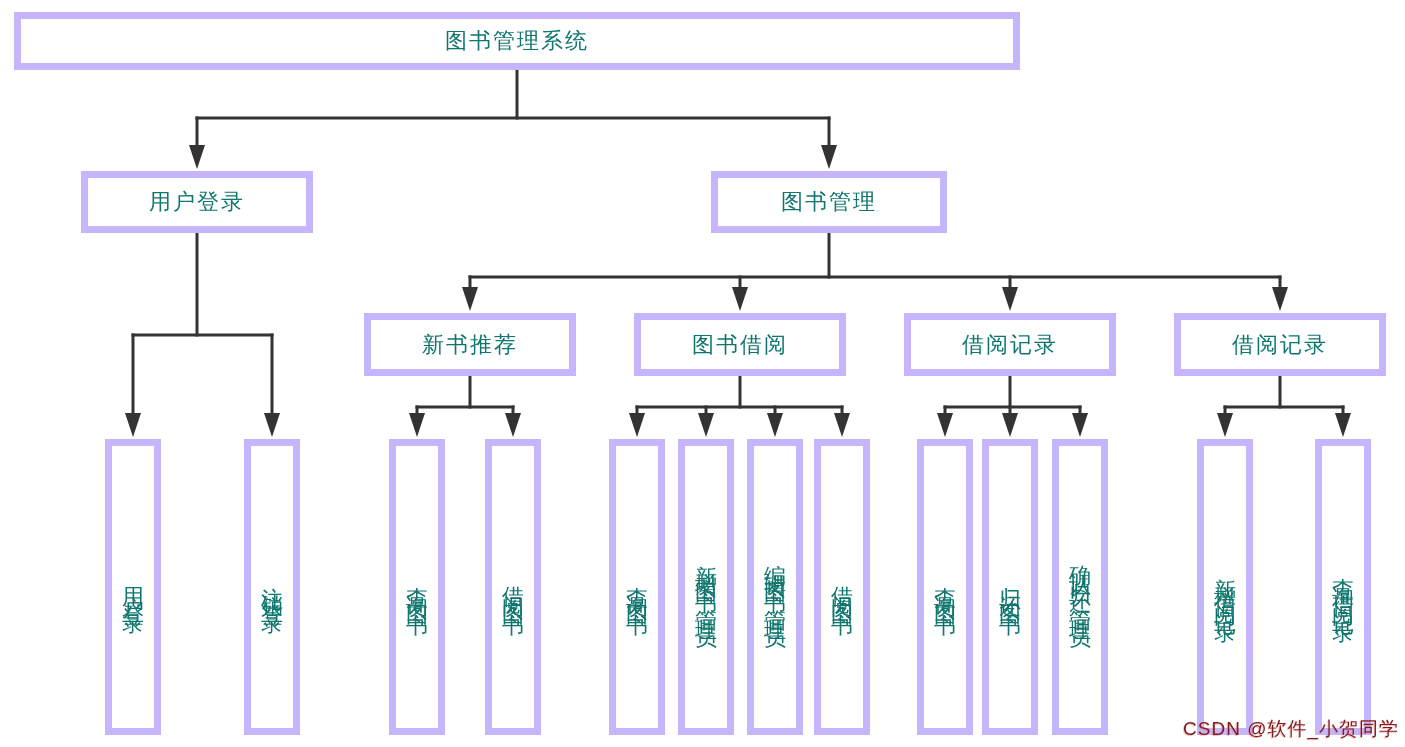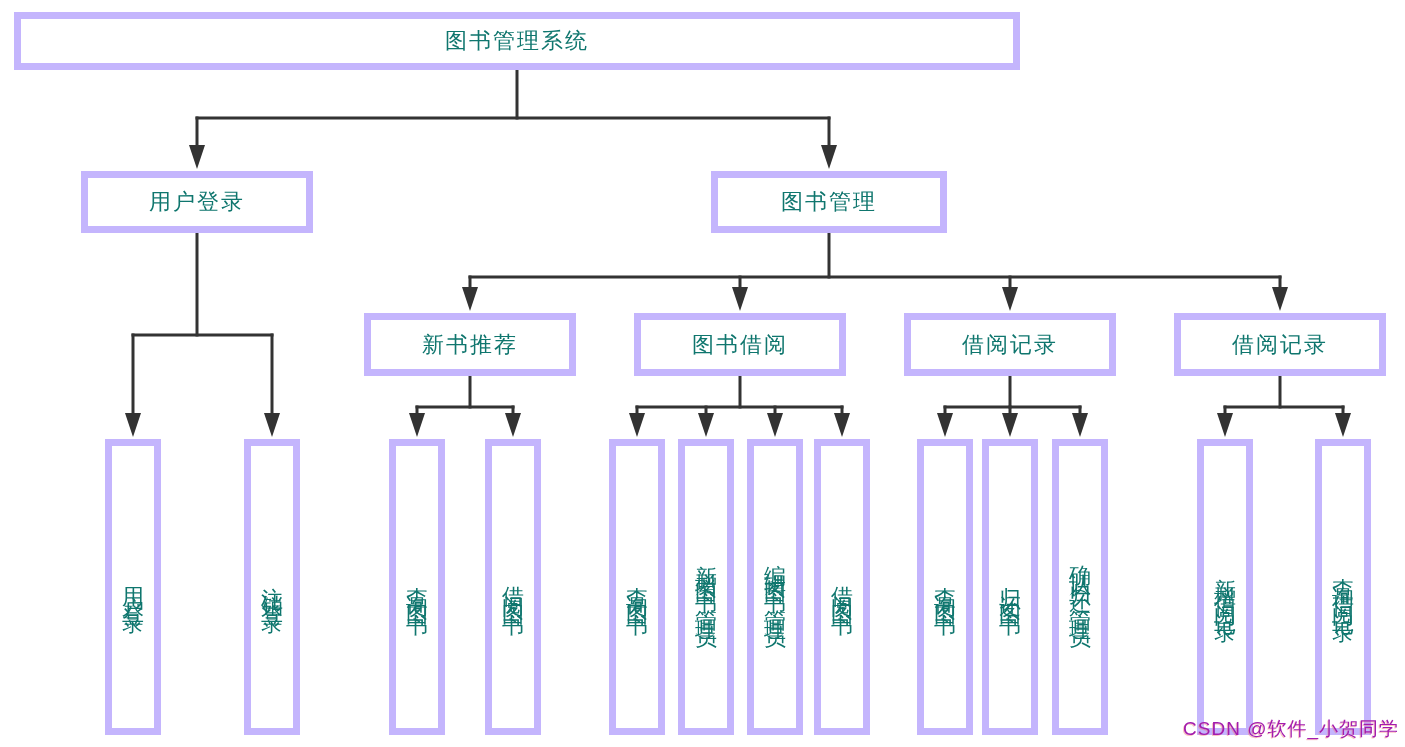--- a/index.html
+++ b/index.html
@@ -39,21 +39,21 @@
     font-size: 22px;
     letter-spacing: 9px;
     line-height: 1;
     max-height: 284px;
   }
   #watermark {
     position: absolute;
     right: 6px;
     bottom: 5px;
     font-size: 19px;
-    color: #a21caf;
+    color: #7f1d1d;
     text-shadow: -1px 1px 0 rgba(244, 120, 120, 0.45);
     letter-spacing: 1px;
     z-index: 10;
     white-space: nowrap;
   }
 </style>
 </head>
 <body>
 
 <div id="stage">

